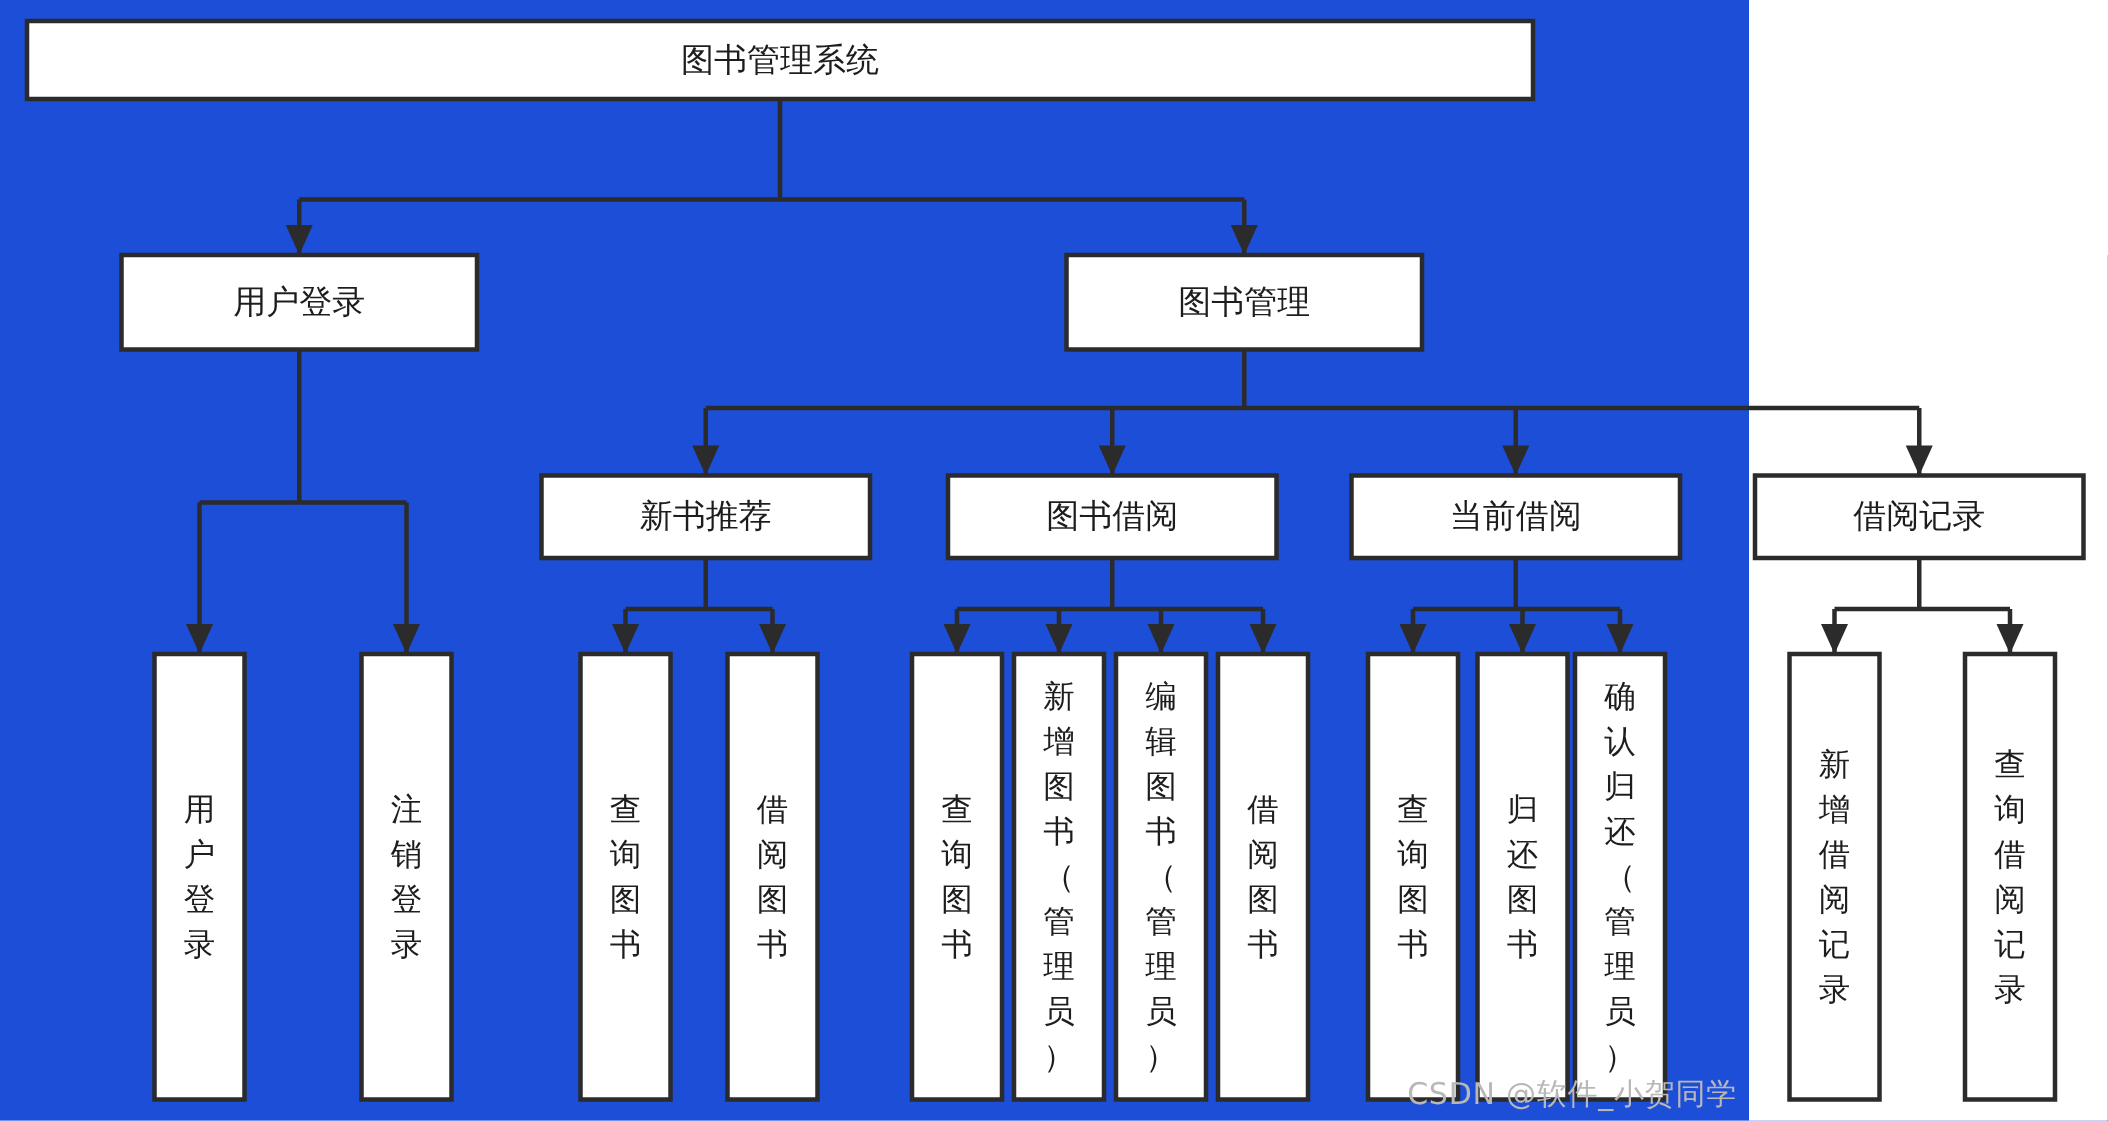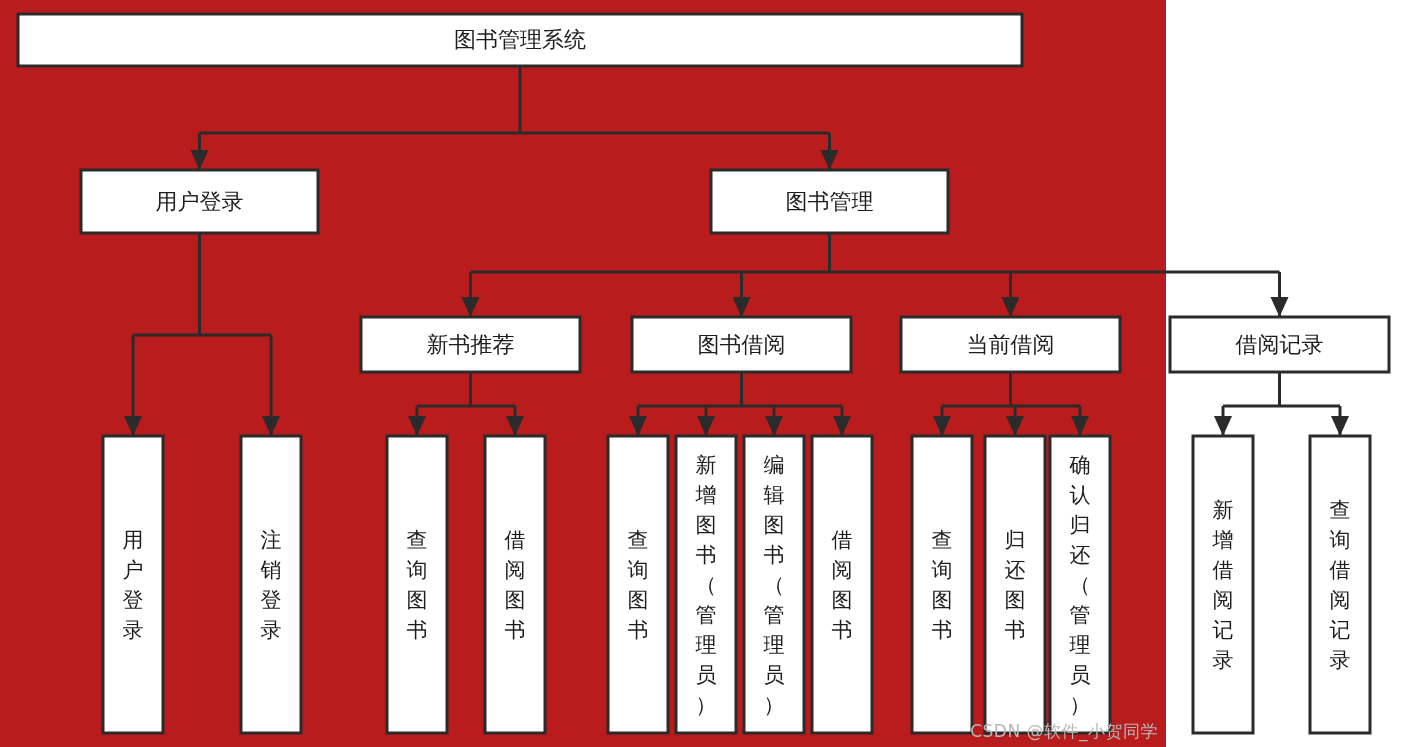--- a/index.html
+++ b/index.html
@@ -1,20 +1,20 @@
 <!DOCTYPE html>
 <html><head>
 <meta charset="utf-8">
 <style>
   html,body{margin:0;padding:0;background:#ffffff;}
   body{
     font-family:"DejaVu Sans","Liberation Sans",sans-serif;
     width:1405px;height:747px;overflow:hidden;
   }
-  #stage{position:relative;width:1166px;height:747px;background:#b91c1c;}
+  #stage{position:relative;width:1166px;height:747px;background:#1d4ed8;}
   svg.diagram{position:absolute;left:0;top:0;width:1405px;height:747px;display:block;}
   .node-rect{fill:#ffffff;stroke:#2b2b2b;stroke-width:3;}
   .link{stroke:#2b2b2b;stroke-width:3;fill:none;}
   .arrowhead{fill:#2b2b2b;stroke:none;}
   .node-label{
     fill:#1d1d1d;
     font-family:"DejaVu Sans","Liberation Sans",sans-serif;
     font-size:22px;
     text-anchor:middle;
     dominant-baseline:middle;
@@ -22,21 +22,21 @@
   .leaf-label{
     fill:#1d1d1d;
     font-family:"DejaVu Sans","Liberation Sans",sans-serif;
     font-size:21px;
     text-anchor:middle;
   }
   .watermark{
     position:absolute;
     right:8px;bottom:4px;
     color:#b8b8b8;
-    font-size:17px;
+    font-size:20px;
     font-family:"DejaVu Sans","Liberation Sans",sans-serif;
     white-space:nowrap;
     letter-spacing:0.5px;
   }
 </style>
 </head>
 <body>
 
 <div id="stage">
   <svg class="diagram" viewBox="0 0 1405 747">

